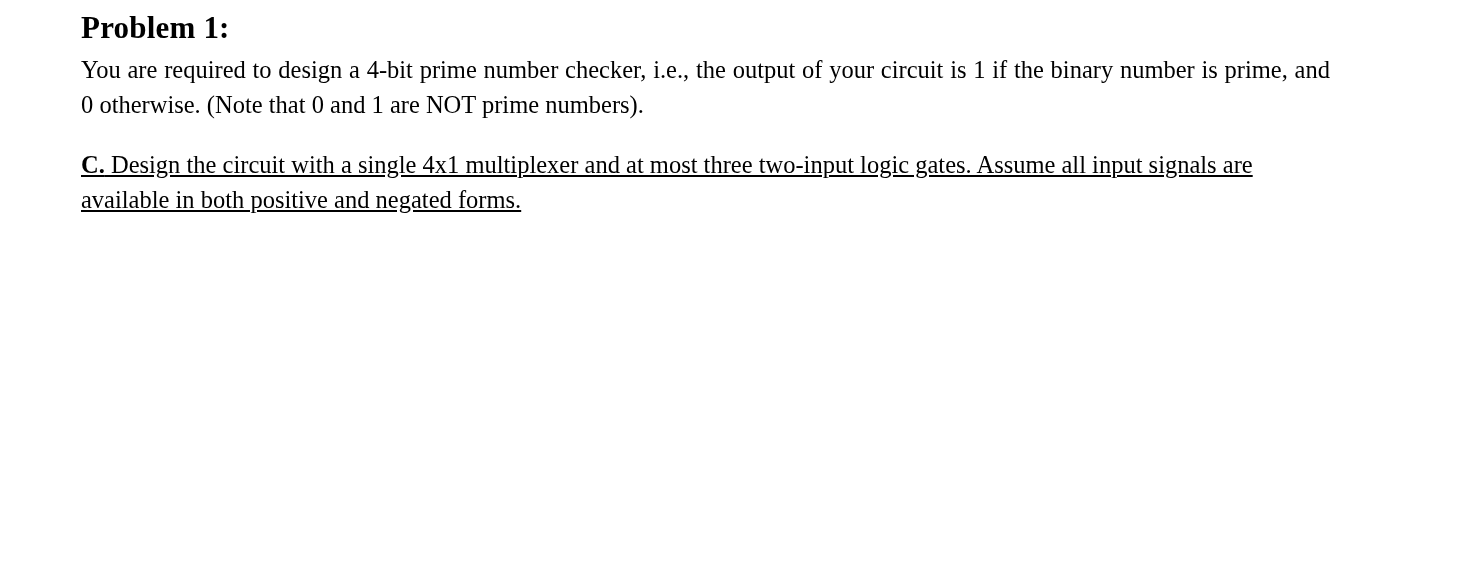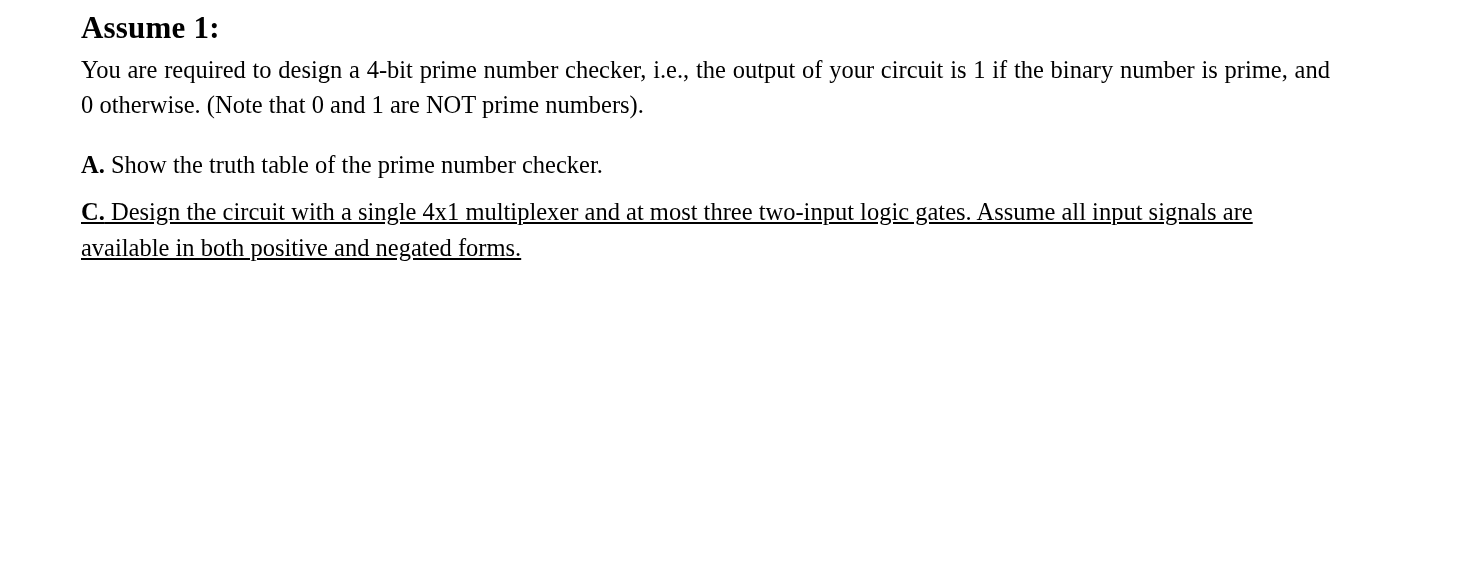--- a/index.html
+++ b/index.html
@@ -53,27 +53,24 @@
   .nojust {
     text-align: left;
   }
 </style>
 </head>
 <body>
 
 <div class="page">
   <div class="content">
 
-    <h1 class="title">Assume 1:</h1>
+    <h1 class="title">Problem 1:</h1>
 
     <p class="para intro">You are required to design a 4-bit prime number checker, i.e., the output of your circuit is 1 if the binary number is prime, and 0 otherwise. (Note that 0 and 1 are NOT prime numbers).</p>
 
-    <p class="para">
-      <span class="lead">A.</span><span> Show the truth table of the prime number checker.</span>
-    </p>
 
 
     <p class="para nojust">
       <span class="lead">C.</span><span> Design the circuit with a single 4x1 multiplexer and at most three two-input logic gates. Assume all input signals are available in both positive and negated forms.</span>
     </p>
 
   </div>
 </div>
 
 </body></html>

